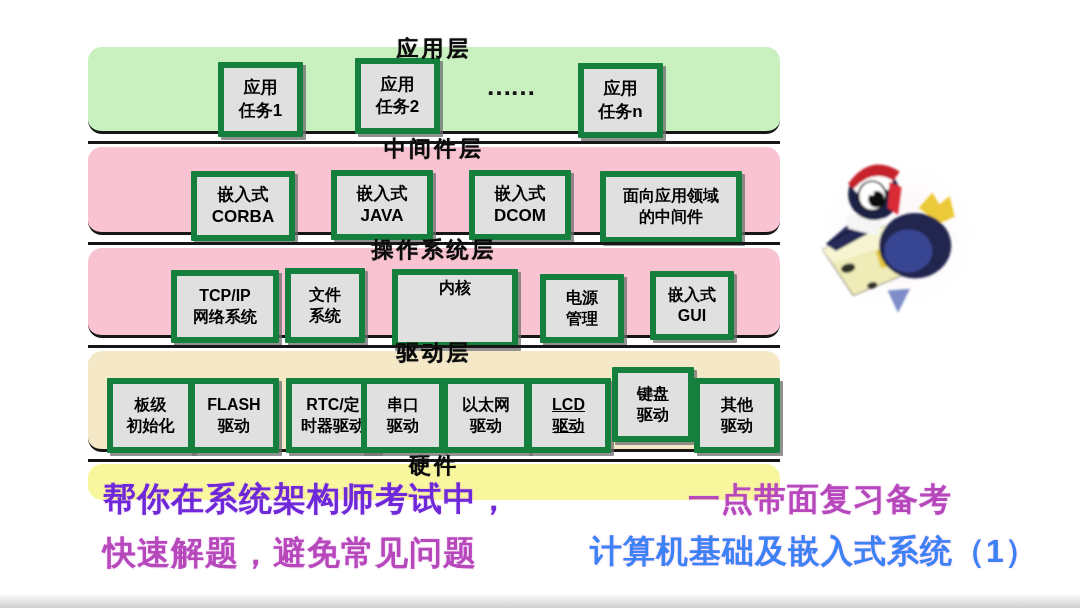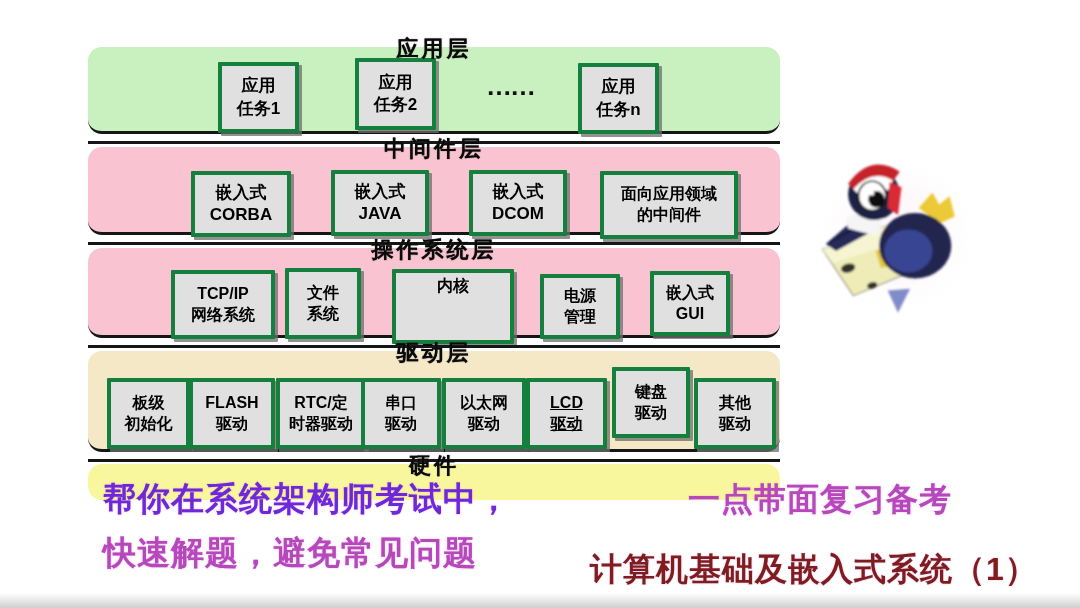--- a/index.html
+++ b/index.html
@@ -18,21 +18,21 @@
   .sep-line{
     position:absolute;left:88px;width:692px;height:3px;background:#161616;
   }
   .layer-title{
     position:absolute;top:-13px;left:0;right:0;text-align:center;
     font-size:22px;font-weight:bold;color:#0a0a0a;letter-spacing:3px;
     z-index:5;text-shadow:0 0 1px #333;
   }
   .box{
     position:absolute;background:#e0e0e0;
-    border:4px solid #15803d;border-radius:1px;
+    border:6px solid #15803d;border-radius:1px;
     box-shadow:3px 3px 0 rgba(110,110,110,.75);
     display:flex;align-items:center;justify-content:center;
     text-align:center;font-weight:bold;font-size:17px;line-height:1.3;
     white-space:pre-line;color:#000;
   }
   .box.small{font-size:16px;}
   .box.kernel{align-items:flex-start;padding-top:3px;}
   .dots{
     position:absolute;font-weight:bold;color:#111;font-size:26px;
     letter-spacing:-2px;
@@ -99,21 +99,21 @@
 GUI</div>
   </section>
   <div class="sep-line" style="top:345px;"></div>
 
   <section class="layer" style="top: 351px; height: 98px; background: rgb(244, 232, 199);">
     <div class="layer-title">驱动层</div>
     <div class="box small" style="left:19px;top:27px;width:75px;height:63px;">板级
 初始化</div>
     <div class="box small" style="left:101px;top:27px;width:78px;height:63px;">FLASH
 驱动</div>
-    <div class="box small" style="left:188px;top:27px;width:82px;height:63px;">RTC/定
+    <div class="box small" style="left:198px;top:27px;width:82px;height:63px;">RTC/定
 时器驱动</div>
     <div class="box small" style="left:273px;top:27px;width:72px;height:63px;">串口
 驱动</div>
     <div class="box small" style="left:354px;top:27px;width:76px;height:63px;">以太网
 驱动</div>
     <div class="box small" style="left:438px;top:27px;width:73px;height:63px;text-decoration:underline;">LCD
 驱动</div>
     <div class="box small" style="left:524px;top:16px;width:70px;height:63px;text-align:right;">键盘
 驱动</div>
     <div class="box small" style="left:606px;top:27px;width:74px;height:63px;">其他
@@ -168,16 +168,16 @@
       <circle cx="37.5" cy="31" r="4.8" fill="#0a0a0a"></circle>
       <circle cx="34.8" cy="27.5" r="1.4" fill="#ffffff"></circle>
 
       <polygon points="45,21 52,24 50,40 44,36" fill="#d92b35"></polygon>
     </g>
   </svg>
 
   <div class="caption cap-l" style="left: 103px; top: 477px; color: #6d28d9;">帮你在系统架构师考试中，</div>
   <div class="caption cap-r" style="left: 688px; top: 478px; color: rgb(182, 72, 188);">一点带面复习备考</div>
   <div class="caption cap-l" style="left: 103px; top: 531px; color: rgb(182, 72, 188);">快速解题，避免常见问题</div>
-  <div class="caption cap-r" style="left: 590px; top: 548px; color: #7f1d1d;">计算机基础及嵌入式系统（1）</div>
+  <div class="caption cap-r" style="left: 590px; top: 530px; color: #3b82f6;">计算机基础及嵌入式系统（1）</div>
 
   <div class="bottom-fade"></div>
 </div>
 
 </body></html>

